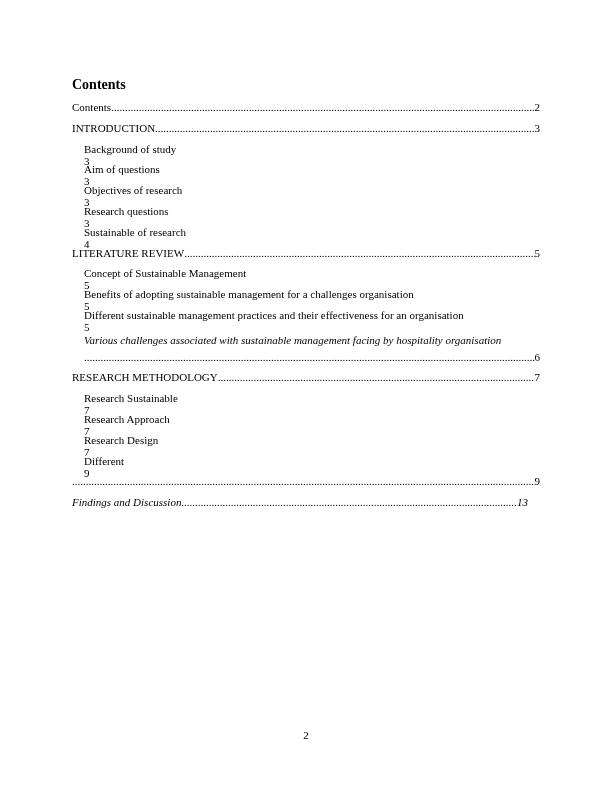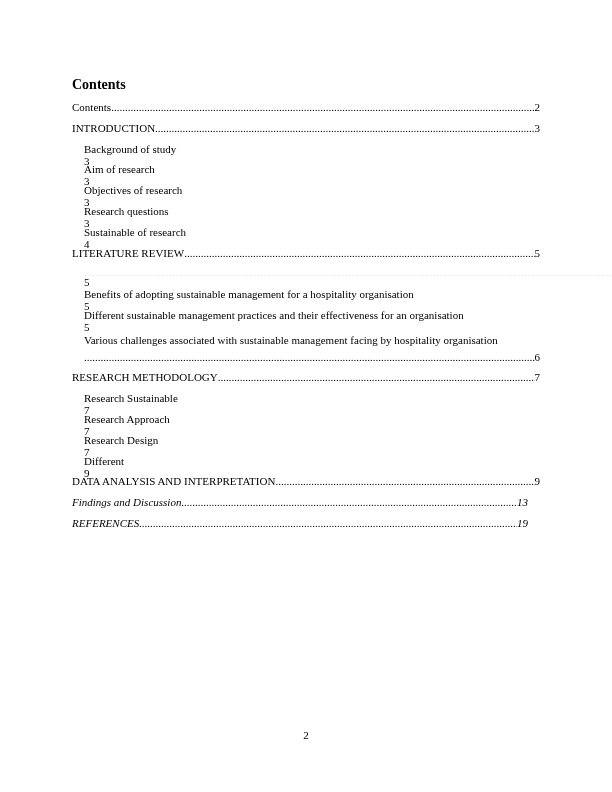--- a/index.html
+++ b/index.html
@@ -7,21 +7,21 @@
          font-family:"Liberation Serif", serif; color:#000; }
   .title { position:absolute; left:72px; top:77px; font-size:14px; font-weight:bold; }
   .toc { position:absolute; left:72px; top:101px; width:468px; }
   .entry { display:flex; align-items:baseline; height:20.8px; font-size:11px; white-space:nowrap; }
   .entry.l2 { padding-left:12px;flex-direction:column; }
   .entry .label { flex:0 0 auto; }
   .entry .dots { flex:1 1 auto; overflow:hidden; margin:0 0 0 0; }
   .entry .dots::after { content:"..............................................................................................................................................................................................................................................................................................."; letter-spacing:0; }
   .entry .page { flex:0 0 auto; }
   .entry.wrap { display:block; height:auto; }
-  .entry.wrap .wrap-label { display:block; height:20.8px; line-height:20.8px; text-align:justify; }
+  .entry.wrap .wrap-label { display:block; height:20.8px; line-height:20.8px; text-align:justify;font-style:italic; }
   .entry.wrap .wrap-line { display:flex; align-items:baseline; height:20.8px; }
   .entry.short { width:456px;font-style:italic; }
   .pagenum { position:absolute; left:0; width:612px; top:729px; text-align:center; font-size:11px; }
 </style>
 </head>
 <body>
 
 <div class="title">Contents</div>
 
 <div class="toc">
@@ -34,21 +34,21 @@
     <span class="label">INTRODUCTION</span>
       <span class="dots"></span>
       <span class="page">3</span>
   </div>
   <div class="entry l2">
     <span class="label">Background of study</span>
       <span class="dots"></span>
       <span class="page">3</span>
   </div>
   <div class="entry l2">
-    <span class="label">Aim of research</span>
+    <span class="label">Aim of questions</span>
       <span class="dots"></span>
       <span class="page">3</span>
   </div>
   <div class="entry l2">
     <span class="label">Objectives of research</span>
       <span class="dots"></span>
       <span class="page">3</span>
   </div>
   <div class="entry l2">
     <span class="label">Research questions</span>
@@ -59,25 +59,26 @@
     <span class="label">Sustainable of research</span>
       <span class="dots"></span>
       <span class="page">4</span>
   </div>
   <div class="entry">
     <span class="label">LITERATURE REVIEW</span>
       <span class="dots"></span>
       <span class="page">5</span>
   </div>
   <div class="entry l2">
+    <span class="label">Concept of Sustainable Management</span>
       <span class="dots"></span>
       <span class="page">5</span>
   </div>
   <div class="entry l2">
-    <span class="label">Benefits of adopting sustainable management for a hospitality organisation</span>
+    <span class="label">Benefits of adopting sustainable management for a challenges organisation</span>
       <span class="dots"></span>
       <span class="page">5</span>
   </div>
   <div class="entry l2">
     <span class="label">Different sustainable management practices and their effectiveness for an organisation</span>
       <span class="dots"></span>
       <span class="page">5</span>
   </div>
   <div class="entry l2 wrap">
     <span class="wrap-label">Various challenges associated with sustainable management facing by hospitality organisation</span>
@@ -105,29 +106,23 @@
     <span class="label">Research Design</span>
       <span class="dots"></span>
       <span class="page">7</span>
   </div>
   <div class="entry l2">
     <span class="label">Different</span>
       <span class="dots"></span>
       <span class="page">9</span>
   </div>
   <div class="entry">
-    <span class="label">DATA ANALYSIS AND INTERPRETATION</span>
       <span class="dots"></span>
       <span class="page">9</span>
   </div>
   <div class="entry short">
     <span class="label">Findings and Discussion</span>
       <span class="dots"></span>
       <span class="page">13</span>
   </div>
-  <div class="entry short">
-    <span class="label">REFERENCES</span>
-      <span class="dots"></span>
-      <span class="page">19</span>
-  </div>
 </div>
 
 <div class="pagenum">2</div>
 
 </body></html>

